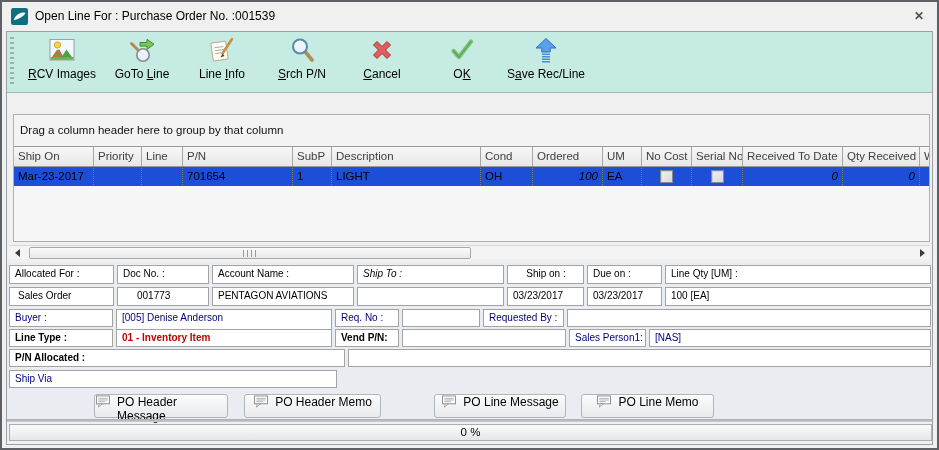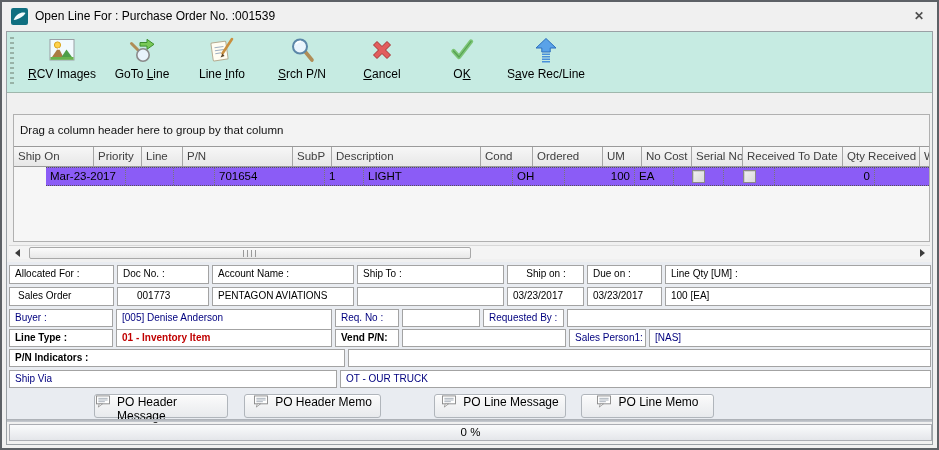--- a/index.html
+++ b/index.html
@@ -57,28 +57,28 @@
   .hdr-row {
     display:flex; height:21px; border-top:1px solid #9a9a9a; border-bottom:1px solid #9a9a9a;
   }
   .hcell {
     background:linear-gradient(180deg,#f7f7f7,#e7e7e7);
     border-right:1px solid #a5a5a5;
     font-size:11.5px; color:#404040;
     padding:3px 0 0 4px; white-space:nowrap; overflow:hidden; flex:none;
   }
   .data-row {
-    display:flex; height:19px; border-bottom:1px dotted #555; background:#8b5cf6;margin-left:32px;
+    display:flex; height:19px; border-bottom:1px dotted #555; background:#1d4ed8;
   }
   .dcellg {
     border-right:1px dotted #777; font-size:11.5px; color:#000;
     padding:2px 4px 0 4px; white-space:nowrap; overflow:hidden; flex:none;
     display:block;
   }
-  .dcellg.num { text-align:right; }
+  .dcellg.num { text-align:right;font-style:italic; }
   .dcellg.center { text-align:center; padding-top:2px; }
   .c0{width:80px}.c1{width:48px}.c2{width:41px}.c3{width:110px}.c4{width:39px}
   .c5{width:149px}.c6{width:52px}.c7{width:70px}.c8{width:39px}.c9{width:50px}
   .c10{width:51px}.c11{width:100px}.c12{width:77px}.c13{width:11px}
   .chk {
     display:inline-block; width:13px; height:13px; margin-top:0;
     border:1px solid #898989; box-shadow:inset 1px 1px 0 #cfcfcf;
     background:linear-gradient(135deg,#f1f1f1,#d9d9d9);
   }
   
@@ -262,21 +262,21 @@
       <span class="hs-arrow hs-right">
           <span></span>
         </span>
     </div>
 
     <div class="details-bg"></div>
 
     <div class="dcell" style="left:2px;top:233px;width:105px;height:19px;">Allocated For :</div>
     <div class="dcell" style="left:110px;top:233px;width:92px;height:19px;">Doc No. :</div>
     <div class="dcell" style="left:205px;top:233px;width:142px;height:19px;">Account Name :</div>
-    <div class="dcell" style="left:350px;top:233px;width:147px;height:19px;">Ship To :</div>
+    <div class="dcell" style="left:350px;top:233px;width:147px;height:19px;font-style:italic;">Ship To :</div>
     <div class="dcell" style="left:500px;top:233px;width:77px;height:19px;text-align:center;">Ship on :</div>
     <div class="dcell" style="left:580px;top:233px;width:75px;height:19px;">Due on :</div>
     <div class="dcell" style="left:658px;top:233px;width:266px;height:19px;">Line Qty [UM] :</div>
 
     <div class="dcell" style="left:2px;top:255px;width:105px;height:19px;padding-left:8px;">Sales Order</div>
     <div class="dcell" style="left:110px;top:255px;width:92px;height:19px;padding-left:19px;">001773</div>
     <div class="dcell" style="left:205px;top:255px;width:142px;height:19px;">PENTAGON AVIATIONS</div>
     <div class="dcell" style="left:350px;top:255px;width:147px;height:19px;"></div>
     <div class="dcell" style="left:500px;top:255px;width:77px;height:19px;">03/23/2017</div>
     <div class="dcell" style="left:580px;top:255px;width:75px;height:19px;">03/23/2017</div>
@@ -289,25 +289,24 @@
     <div class="dcell navy" style="left:476px;top:277px;width:81px;height:18px;">Requested By :</div>
     <div class="dcell navy" style="left:560px;top:277px;width:364px;height:18px;"></div>
 
     <div class="dcell boldk" style="left:2px;top:297px;width:104px;height:18px;">Line Type :</div>
     <div class="dcell redv" style="left:109px;top:297px;width:216px;height:18px;">01 - Inventory Item</div>
     <div class="dcell boldk" style="left:328px;top:297px;width:64px;height:18px;">Vend P/N:</div>
     <div class="dcell" style="left:395px;top:297px;width:164px;height:18px;"></div>
     <div class="dcell navy" style="left:562px;top:297px;width:77px;height:18px;">Sales Person1:</div>
     <div class="dcell navy" style="left:642px;top:297px;width:282px;height:18px;">[NAS]</div>
 
-    <div class="dcell boldk" style="left:2px;top:317px;width:336px;height:18px;">P/N Indicators :</div>
+    <div class="dcell boldk" style="left:2px;top:317px;width:336px;height:18px;">P/N Allocated :</div>
     <div class="dcell" style="left:341px;top:317px;width:583px;height:18px;"></div>
 
     <div class="dcell navy" style="left:2px;top:338px;width:328px;height:18px;">Ship Via</div>
-    <div class="dcell navy" style="left:333px;top:338px;width:591px;height:18px;">OT - OUR TRUCK</div>
 
     <div class="po-btn" style="left:87px;width:134px;">
       <svg class="bubble" viewBox="0 0 16 14">
         <rect x="1" y="1" width="14" height="8.5" fill="#fff" stroke="#8a8a8a"></rect>
         <path d="M3 3.6 h10 M3 5.4 h10 M3 7.2 h7" stroke="#9aa4ae" stroke-width="0.9"></path>
         <path d="M4 9.5 L3 13 L7.5 9.5 Z" fill="#fff" stroke="#8a8a8a" stroke-width="0.8"></path>
       </svg>
       <span>PO Header Message</span>
     </div>
     <div class="po-btn" style="left:237px;width:137px;">

